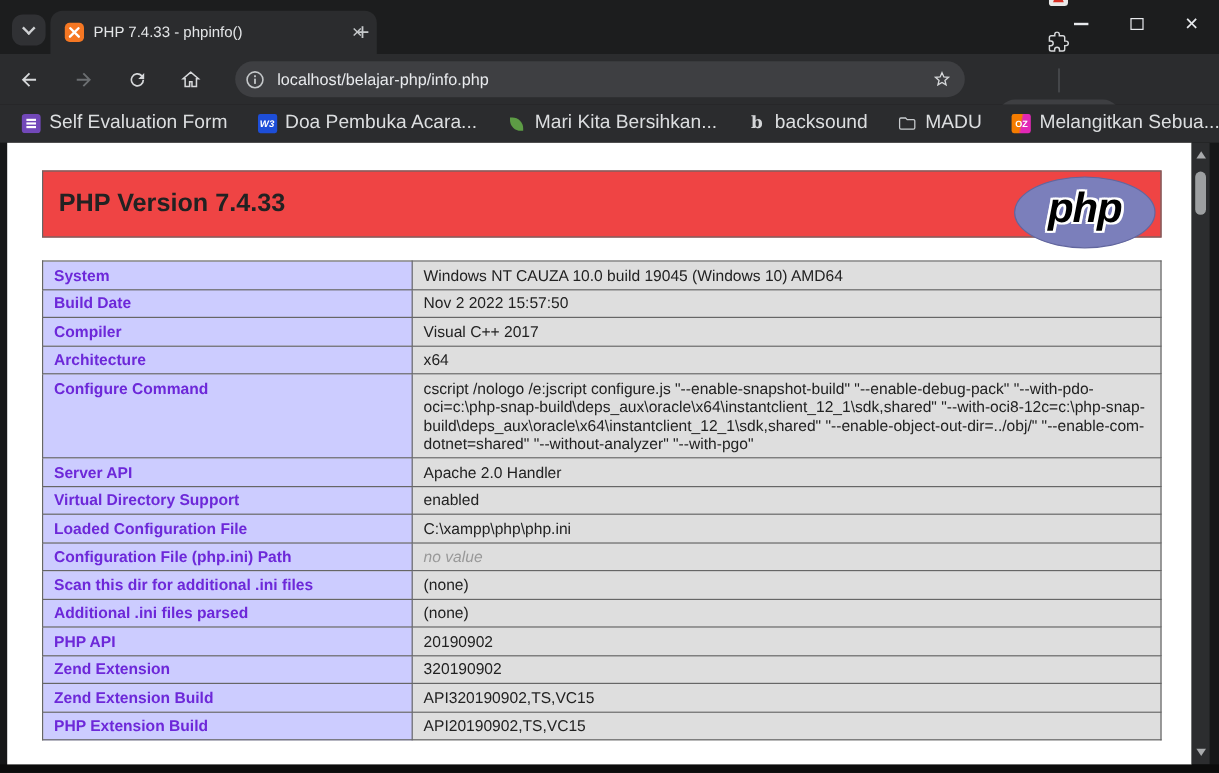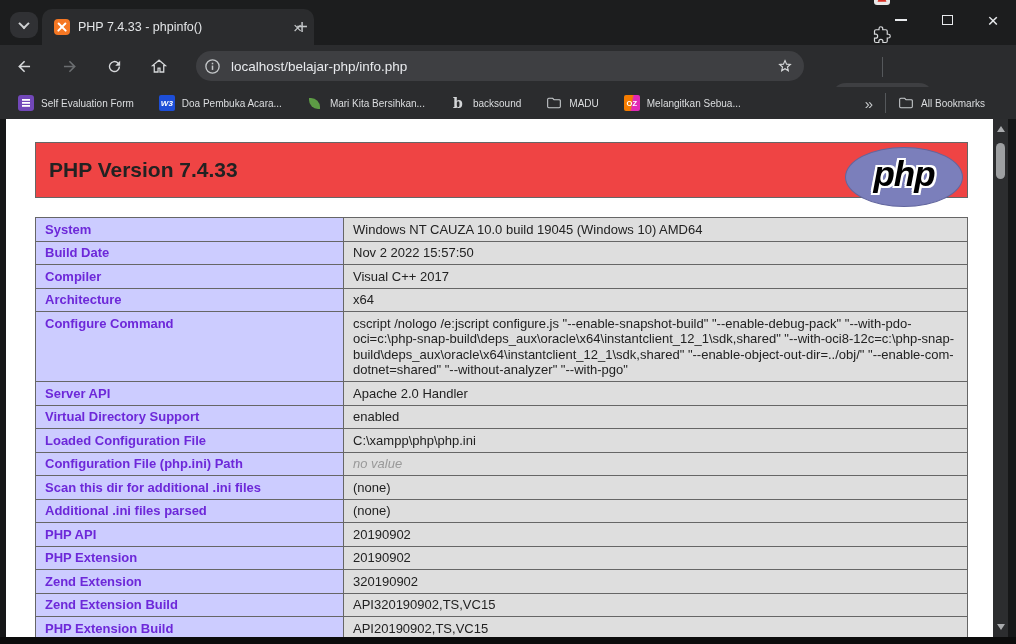--- a/index.html
+++ b/index.html
@@ -30,21 +30,21 @@
   .nav-icon { width:32px; height:32px; display:flex; align-items:center; justify-content:center; cursor:pointer; flex:0 0 auto; }
   .omnibox { height:30px; width:608px; margin-left:8px; background:#3e3f42; border-radius:15px; display:flex; align-items:center; padding:0 10px 0 8px; }
   .omnibox .url { color:#e8eaed; font-size:13.5px; margin-left:10px; flex:1; white-space:nowrap; overflow:hidden; }
   .toolbar-right { display:flex; align-items:center; margin-left:14px; gap:6px;flex-direction:column; }
   .vsep { width:1px; height:20px; background:#55585b; margin:0 6px; }
   .incognito-badge { height:30px; background:#3e3f42; border-radius:15px; display:flex; align-items:center; gap:8px; padding:0 14px 0 10px; color:#e8eaed; font-size:13px; }
 
   
   .bookmarks { position:absolute; top:87px; left:0; width:1016px; height:32px; background:#2b2c2e; display:flex; align-items:center; padding:0 12px; }
   .bm-item { display:flex; align-items:center; gap:7px; margin-right:13px; padding:3px 6px; border-radius:6px; cursor:pointer; }
-  .bm-label { color:#dcdee0; font-size:10px; white-space:nowrap; }
+  .bm-label { color:#dcdee0; font-size:16px; white-space:nowrap; }
   .bmi { width:16px; height:16px; display:flex; align-items:center; justify-content:center; flex:0 0 16px; }
   .forms-icon { background:#7248b9; border-radius:3px;
     background-image:linear-gradient(#fff 0 0),linear-gradient(#fff 0 0),linear-gradient(#fff 0 0);
     background-size:8px 1.8px; background-position:4px 4.4px,4px 7.2px,4px 10px; background-repeat:no-repeat; }
   .w3-icon { background:#1d4ed8; border-radius:2px; color:#fff; font-size:8px; font-weight:bold; font-style:italic; }
   .leaf-icon span { width:11px; height:11px; background:#5d9c45; border-radius:0 9px 0 9px; display:block; }
   .b-icon { color:#d4d6d8; font-weight:bold; font-size:14px; font-family:"DejaVu Serif", serif; }
   .oz-icon { background:linear-gradient(100deg,#f57c00 45%,#e228b6 55%); border-radius:2px; color:#fff; font-size:7.5px; font-weight:bold; }
   .bm-overflow { color:#c6c9cb; font-size:15px; cursor:pointer; padding:0 6px; }
   .bm-right { margin-left:auto; display:flex; align-items:center; }
@@ -270,24 +270,20 @@
               </tr>
               <tr>
                 <td class="e">Additional .ini files parsed</td>
                 <td class="v">(none)</td>
               </tr>
               <tr>
                 <td class="e">PHP API</td>
                 <td class="v">20190902</td>
               </tr>
               <tr>
-                <td class="e">PHP Extension</td>
-                <td class="v">20190902</td>
-              </tr>
-              <tr>
                 <td class="e">Zend Extension</td>
                 <td class="v">320190902</td>
               </tr>
               <tr>
                 <td class="e">Zend Extension Build</td>
                 <td class="v">API320190902,TS,VC15</td>
               </tr>
               <tr>
                 <td class="e">PHP Extension Build</td>
                 <td class="v">API20190902,TS,VC15</td>

